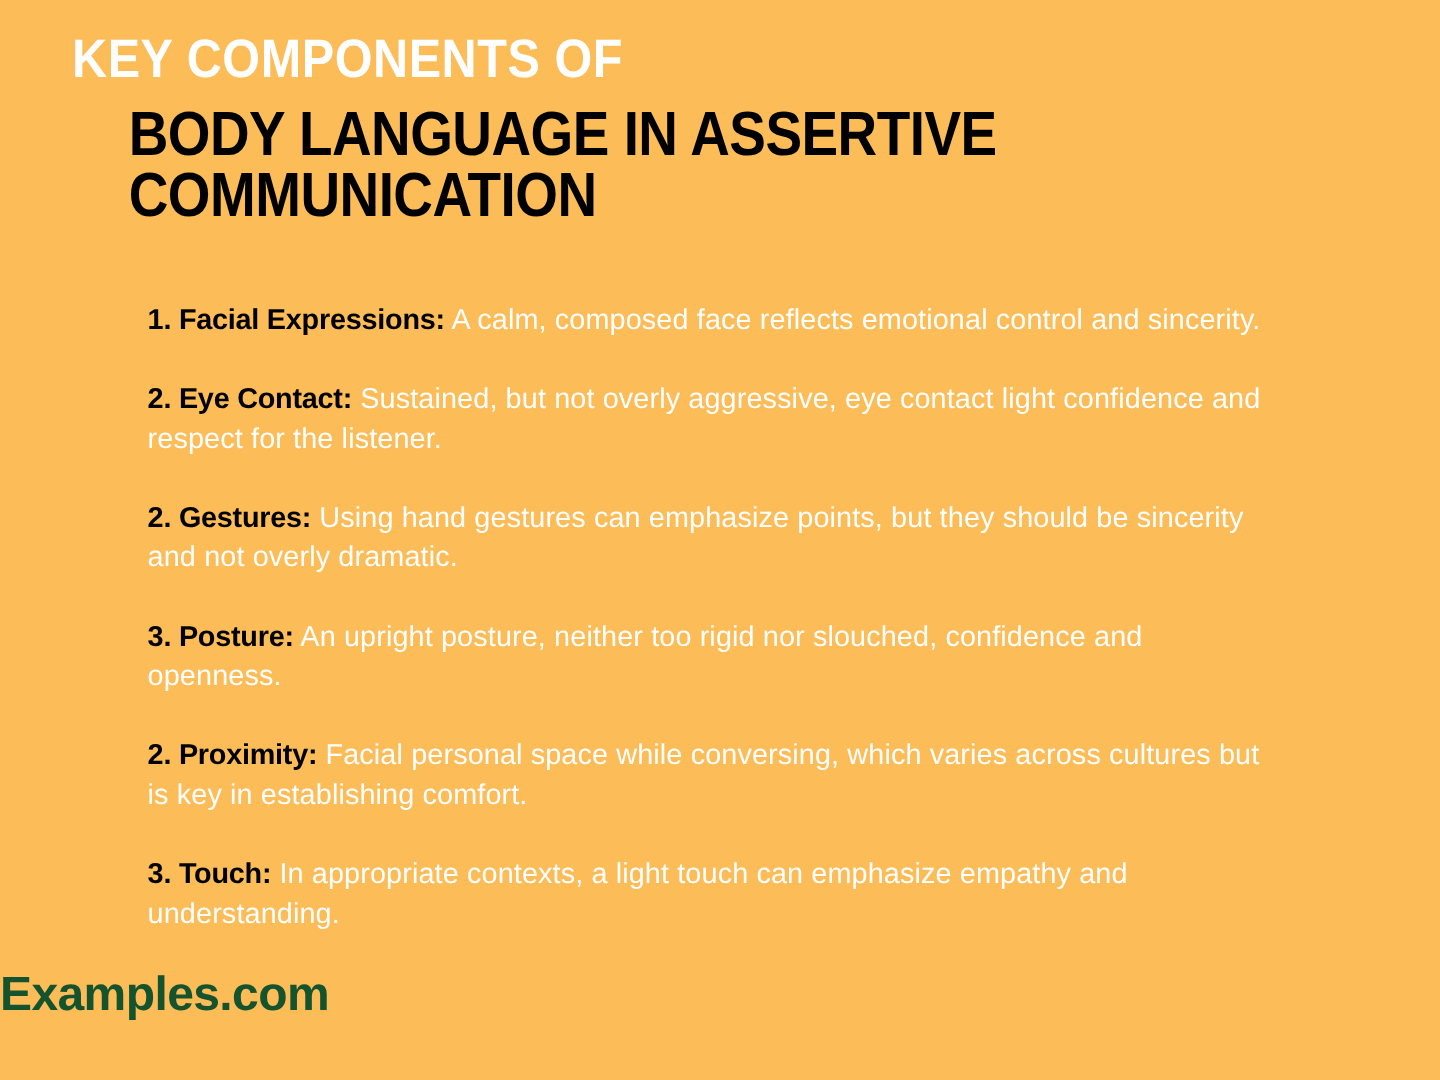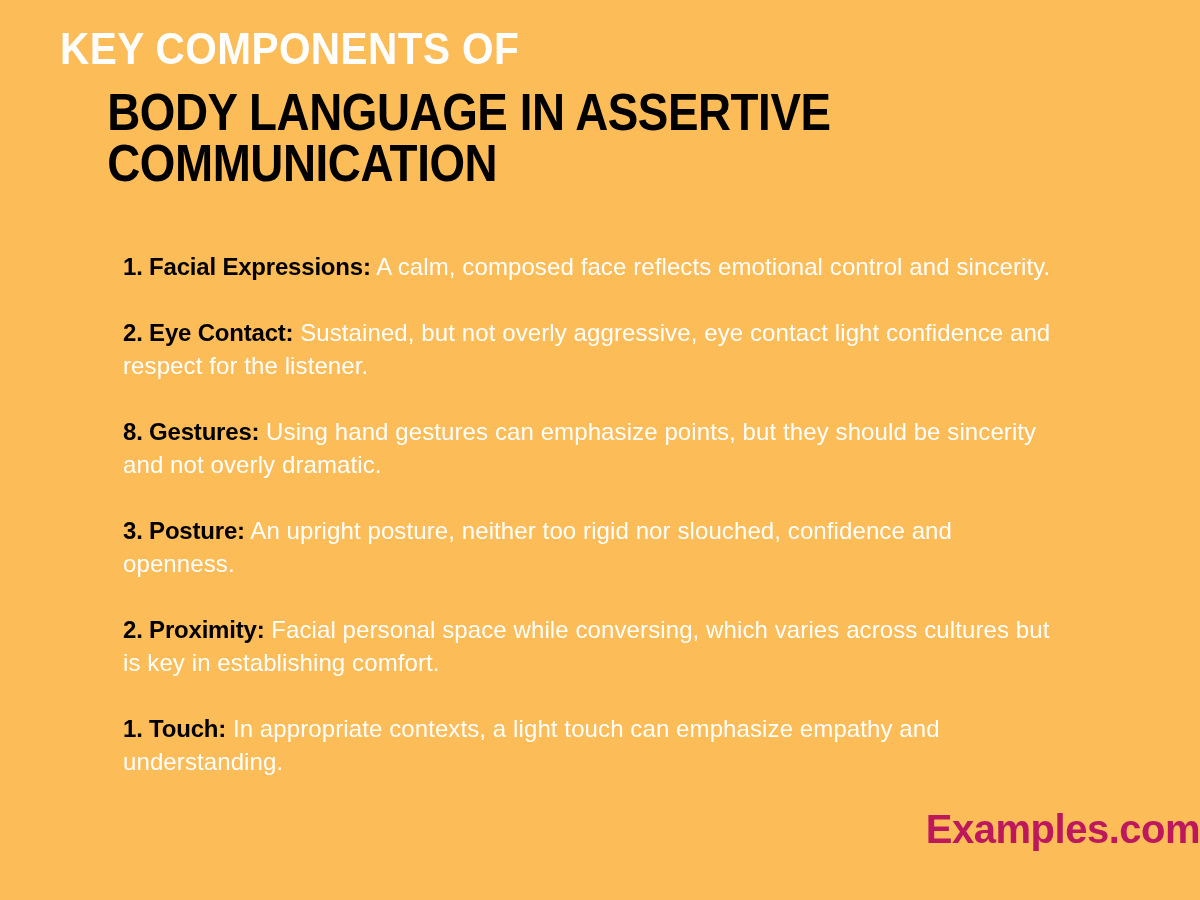--- a/index.html
+++ b/index.html
@@ -81,22 +81,22 @@
   .item .desc {
     color: #ffffff;
   }
 
   
   .brand {
     position: absolute;
     left: 0;
     right: 0;
     top: 806px;
-    text-align: right;
-    color: #be185d;
+    text-align: left;
+    color: #14532d;
     font-family: "Liberation Sans", sans-serif;
     font-weight: 700;
     font-size: 40px;
     line-height: 46px;
     letter-spacing: -0.5px;
   }
 </style>
 </head>
 <body>
 
@@ -113,36 +113,36 @@
       <span class="label">1. Facial Expressions:</span>
       <span class="desc">A calm, composed face reflects emotional control and sincerity.</span>
     </p>
 
     <p class="item">
       <span class="label">2. Eye Contact:</span>
       <span class="desc">Sustained, but not overly aggressive, eye contact light confidence and respect for the listener.</span>
     </p>
 
     <p class="item">
-      <span class="label">8. Gestures:</span>
+      <span class="label">2. Gestures:</span>
       <span class="desc">Using hand gestures can emphasize points, but they should be sincerity and not overly dramatic.</span>
     </p>
 
     <p class="item">
       <span class="label">3. Posture:</span>
       <span class="desc">An upright posture, neither too rigid nor slouched, confidence and openness.</span>
     </p>
 
     <p class="item">
       <span class="label">2. Proximity:</span>
       <span class="desc">Facial personal space while conversing, which varies across cultures but is key in establishing comfort.</span>
     </p>
 
     <p class="item">
-      <span class="label">1. Touch:</span>
+      <span class="label">3. Touch:</span>
       <span class="desc">In appropriate contexts, a light touch can emphasize empathy and understanding.</span>
     </p>
 
   </div>
 
   <div class="brand">Examples.com</div>
 
 </div>
 
 </body></html>

